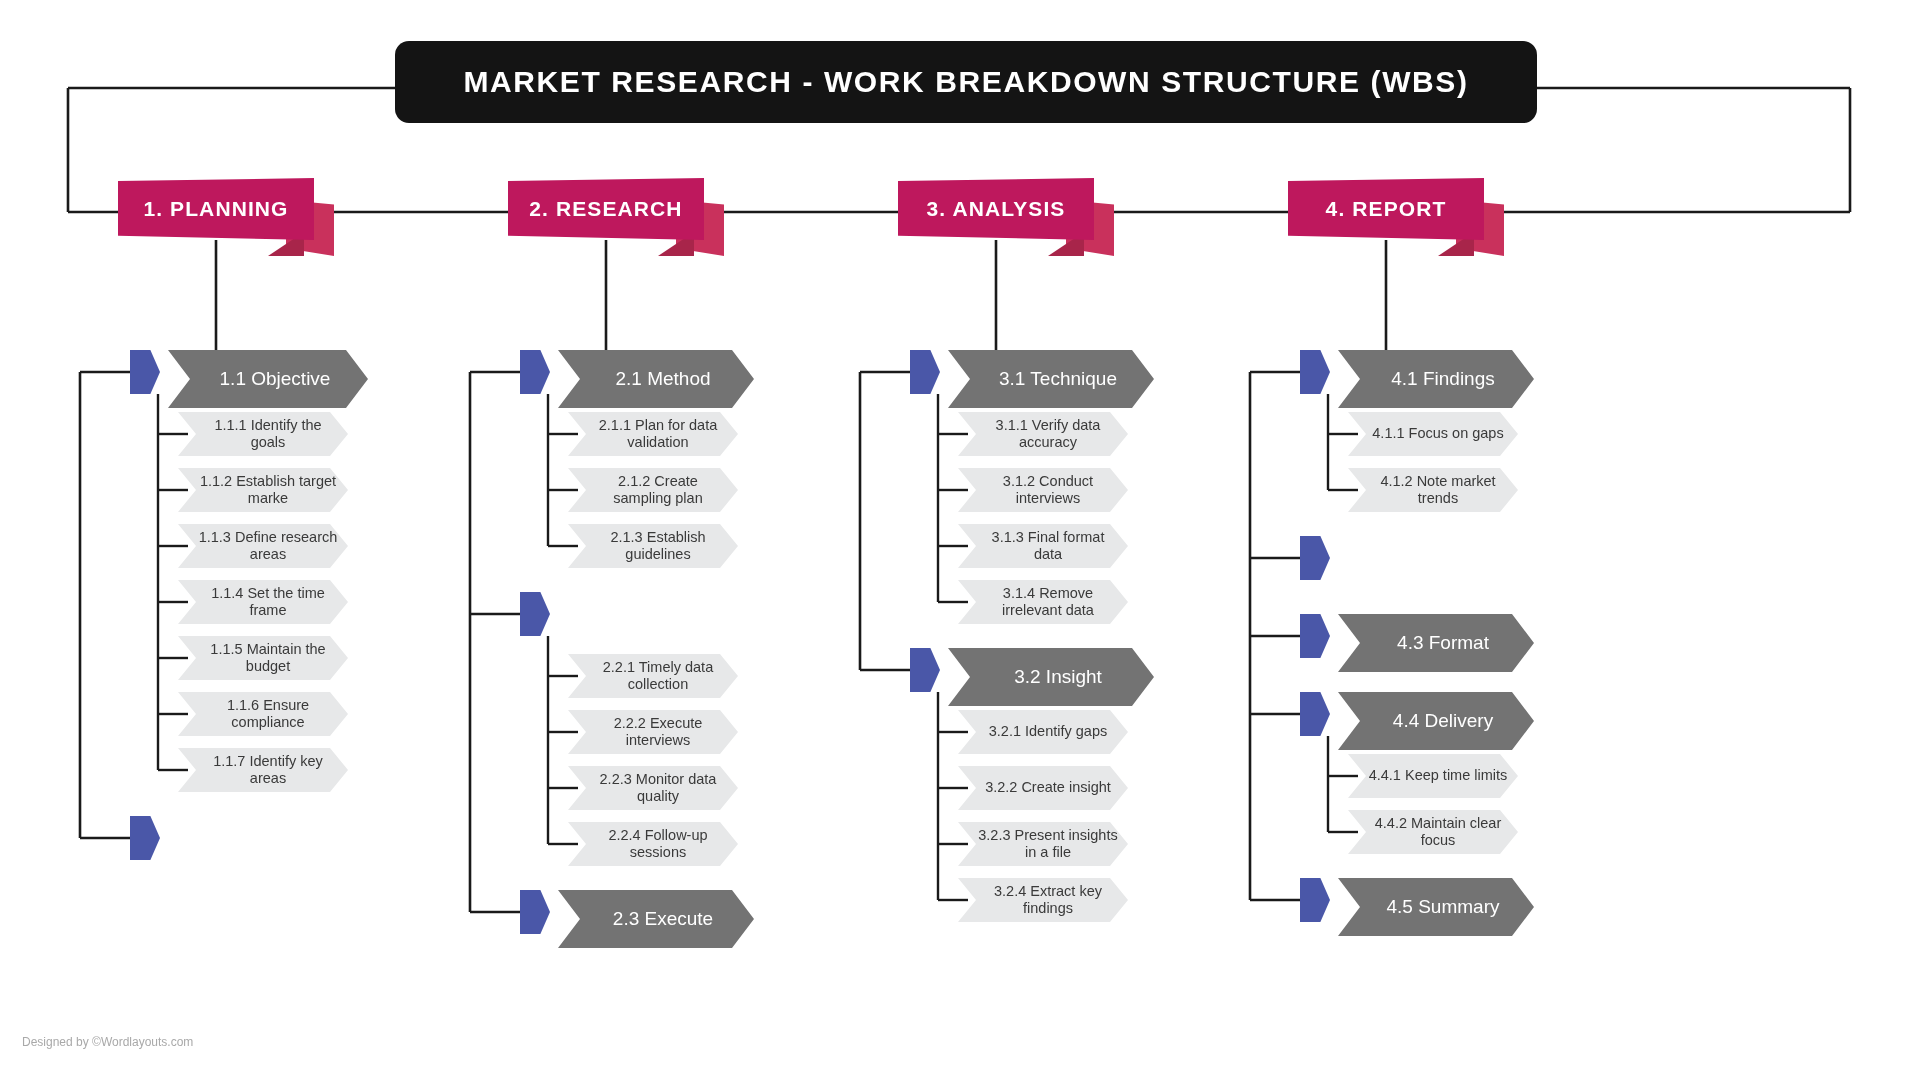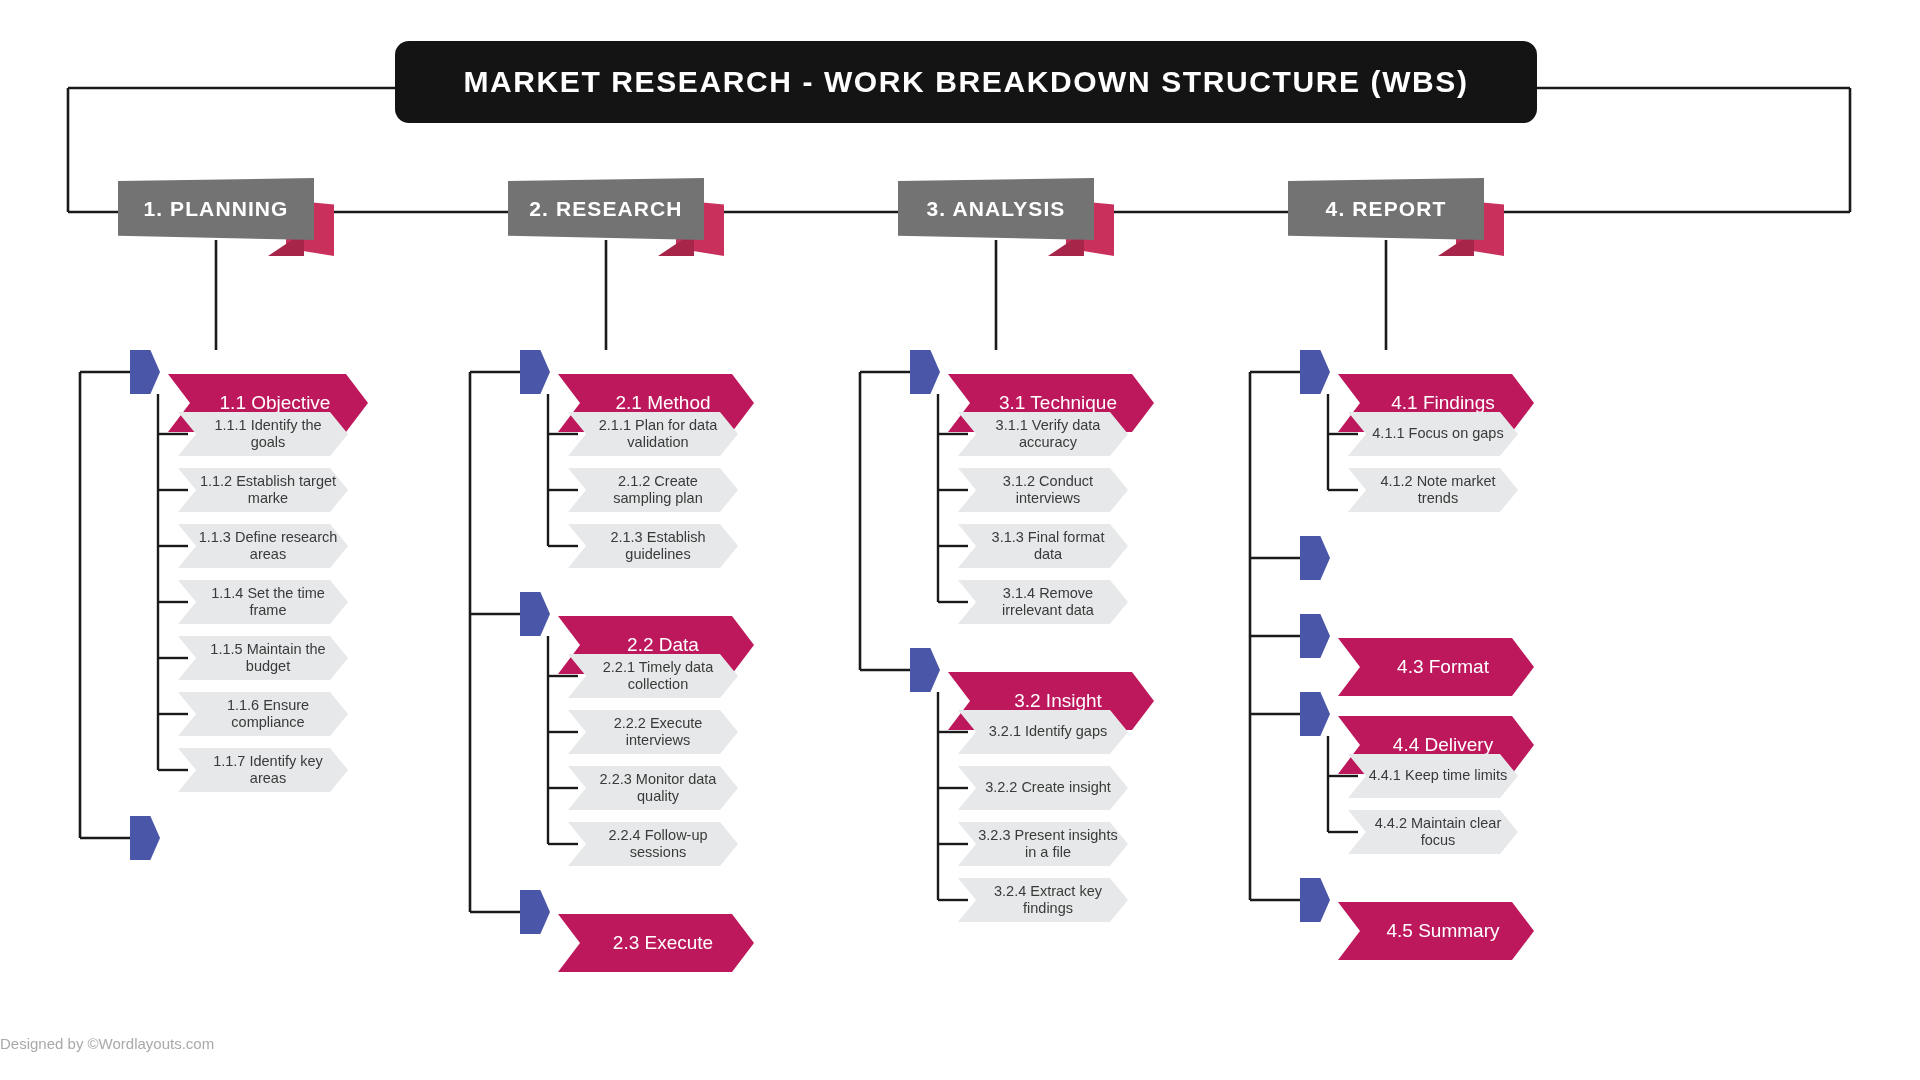--- a/index.html
+++ b/index.html
@@ -45,21 +45,21 @@
     position: absolute;
     left: 150px; top: 54px;
     width: 36px; height: 24px;
     background: #A8254A;
     clip-path: polygon(0 100%, 100% 0, 100% 100%);
   }
   .ribbon .body {
     position: absolute;
     left: 0; top: 0;
     width: 196px; height: 62px;
-    background: #737373;
+    background: #be185d;
     clip-path: polygon(0 5%, 100% 0, 100% 100%, 0 93%);
     display: flex; align-items: center; justify-content: center;
   }
   .ribbon .body span {
     color: #ffffff;
     font-size: 21px;
     font-weight: bold;
     letter-spacing: 1.1px;
   }
 
@@ -68,23 +68,23 @@
   .chev .tail {
     position: absolute; left: 0; top: 0;
     width: 30px; height: 44px;
     background: #4A57A8;
     clip-path: polygon(0 0, 68% 0, 100% 50%, 68% 100%, 0 100%);
   }
   .chev .main {
     position: absolute; top: 0;
     left: 38px;
     height: 58px;
-    background: #be185d;
+    background: #737373;
     clip-path: polygon(0 0, calc(100% - 22px) 0, 100% 50%, calc(100% - 22px) 100%, 0 100%, 22px 50%);
-    display: flex; align-items: center; justify-content: center; margin-top: 24px;
+    display: flex; align-items: center; justify-content: center;
   }
   .chev .main span {
     color: #ffffff;
     font-size: 19px;
     padding-left: 14px;
   }
 
   
   .leaf {
     position: absolute;
@@ -98,23 +98,23 @@
   }
   .leaf span {
     color: #3A3A3A;
     font-size: 14.5px;
     line-height: 1.18;
   }
 
   
   .credit {
     position: absolute;
-    left: 0; top: 1035px;
+    left: 22px; top: 1035px;
     color: #A9A9A9;
-    font-size: 15px;
+    font-size: 12px;
     z-index: 5;
   }
 </style>
 </head>
 <body>
 
 <div id="stage">
 
   <svg id="rails" viewBox="0 0 1920 1080" xmlns="http://www.w3.org/2000/svg">
       <line x1="68" y1="88" x2="68" y2="212" stroke="#1A1A1A" stroke-width="2.6"></line>
@@ -236,23 +236,20 @@
         <span>2.1.1 Plan for data validation</span>
       </div>
       <div class="leaf" style="left: 568px; top: 468px; width: 170px;">
         <span>2.1.2 Create sampling plan</span>
       </div>
       <div class="leaf" style="left: 568px; top: 524px; width: 170px;">
         <span>2.1.3 Establish guidelines</span>
       </div>
       <div class="chev" style="left: 520px; top: 592px; width: 234px;">
         <div class="tail"></div>
-        <div class="main" style="width:196px">
-          <span>2.2 Data</span>
-        </div>
       </div>
       <div class="leaf" style="left: 568px; top: 654px; width: 170px;">
         <span>2.2.1 Timely data collection</span>
       </div>
       <div class="leaf" style="left: 568px; top: 710px; width: 170px;">
         <span>2.2.2 Execute interviews</span>
       </div>
       <div class="leaf" style="left: 568px; top: 766px; width: 170px;">
         <span>2.2.3 Monitor data quality</span>
       </div>

